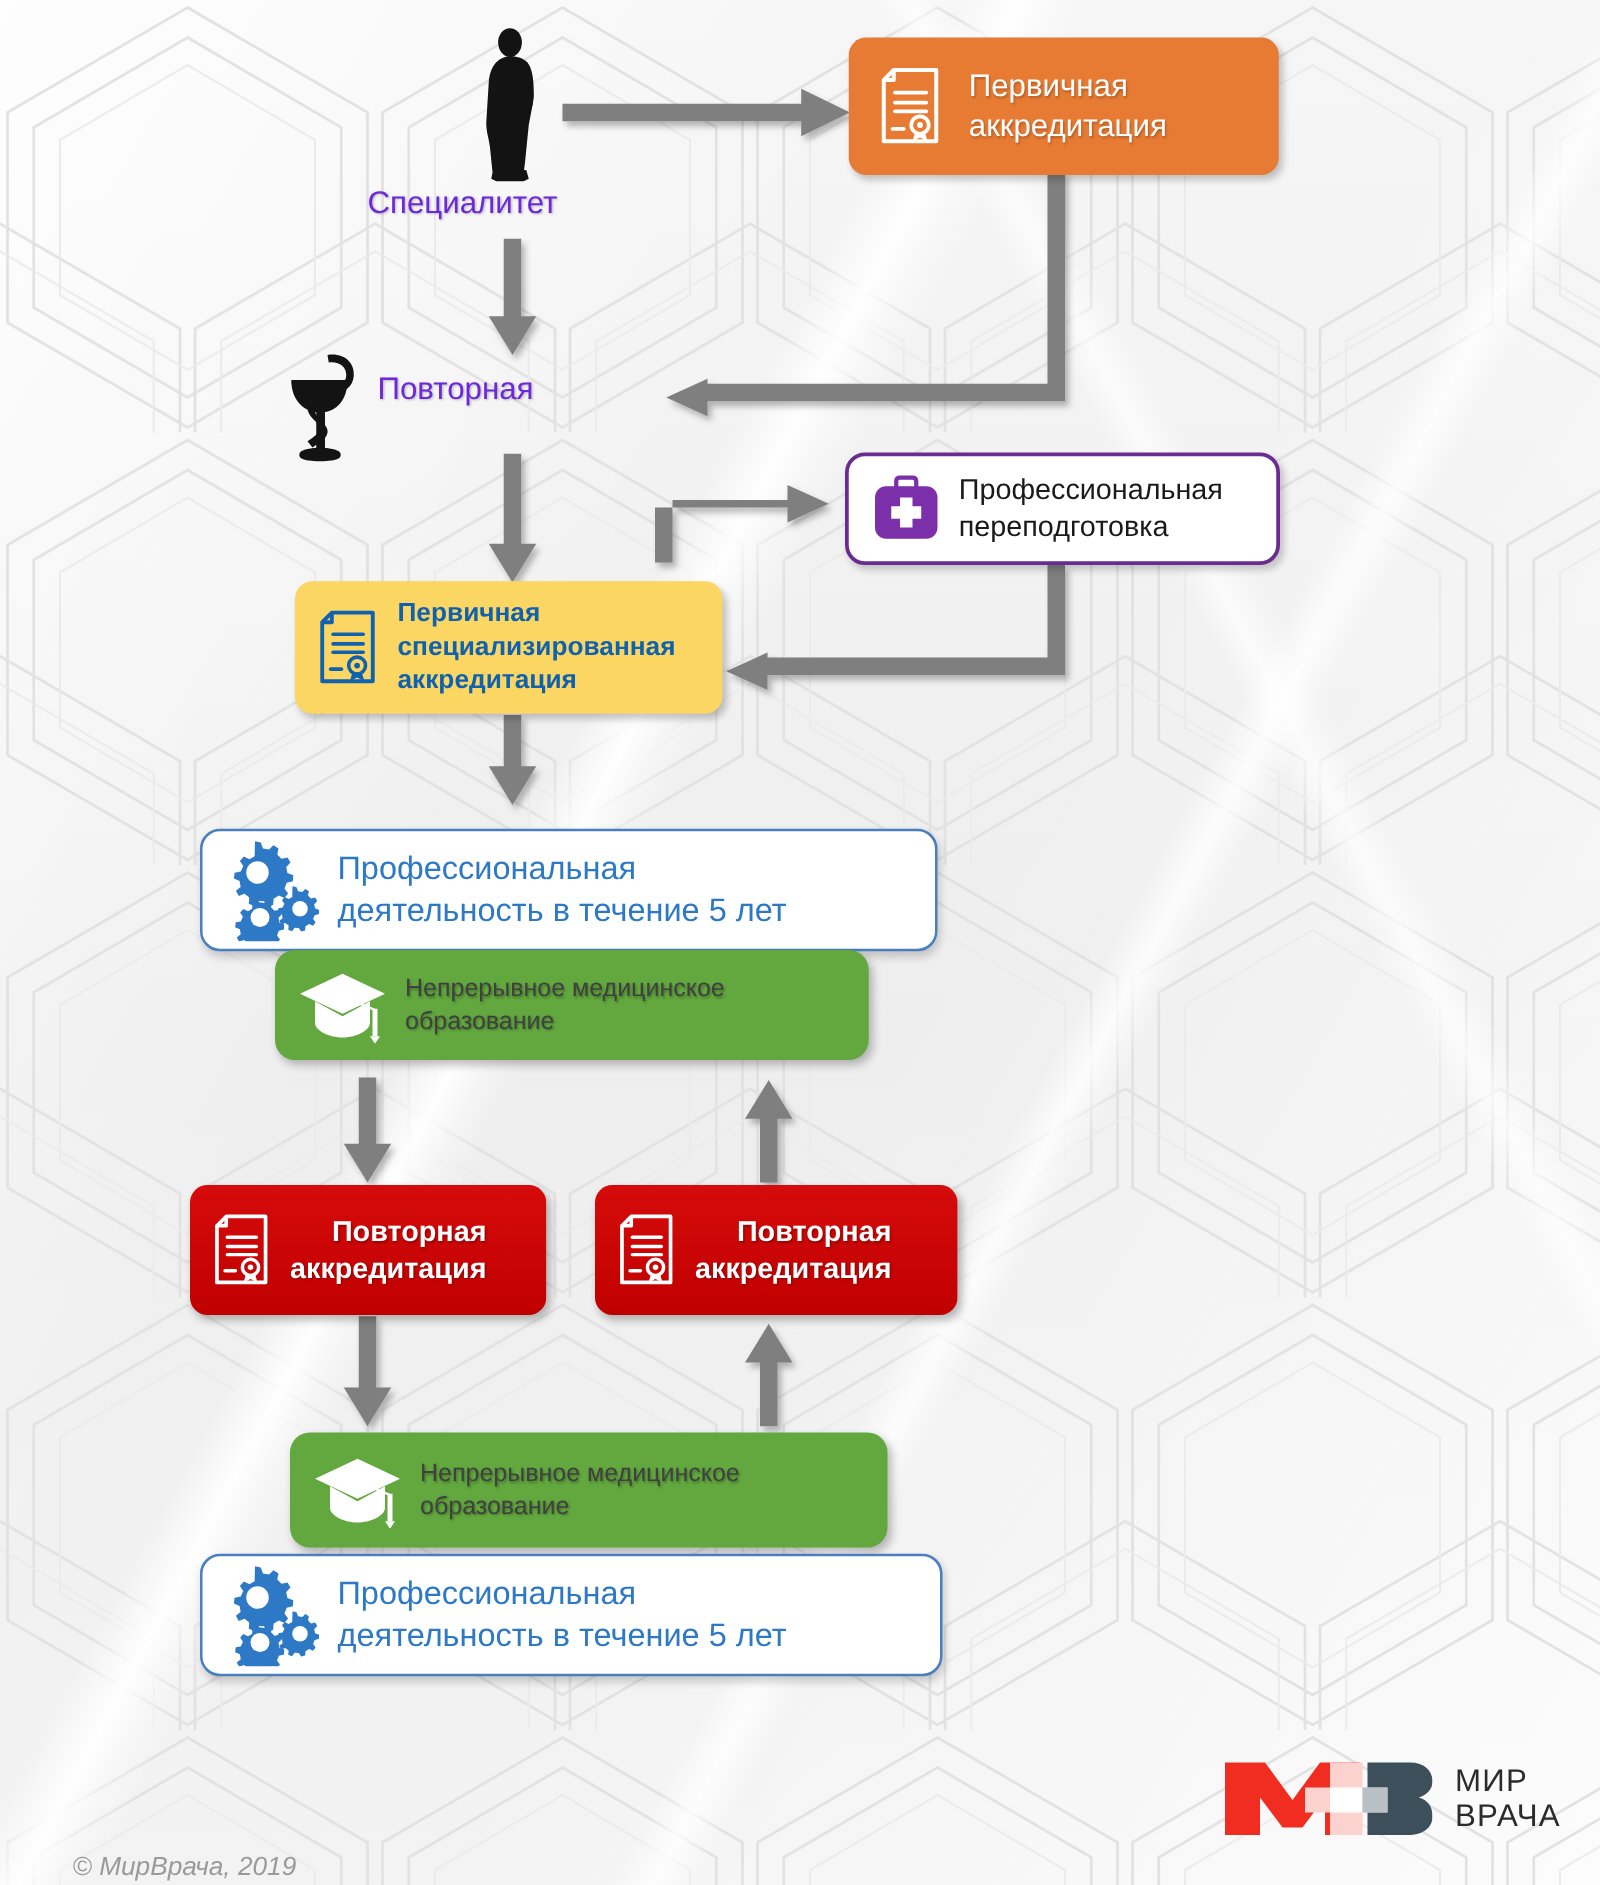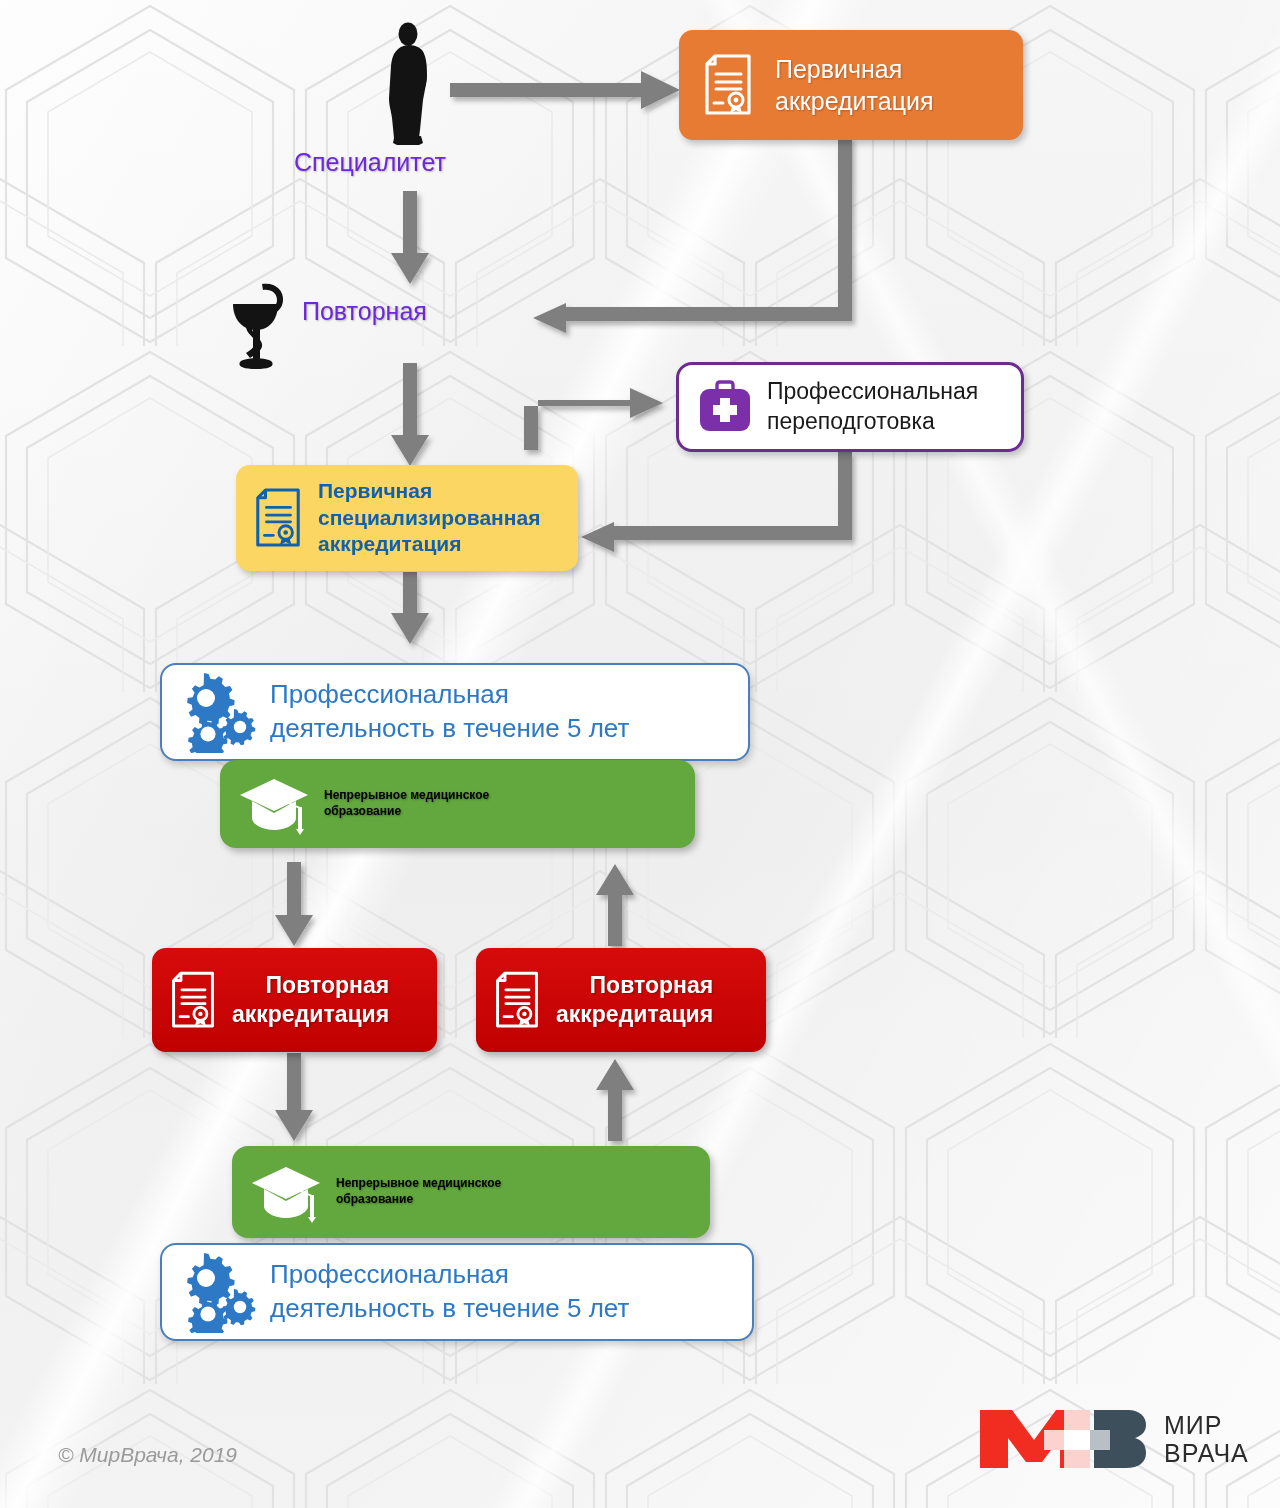--- a/index.html
+++ b/index.html
@@ -98,23 +98,23 @@
   }
 
   .node-green {
     background: #62A83E;
     box-shadow: 3px 4px 7px rgba(0,0,0,0.25);
     padding-left: 18px;
     gap: 14px;
     border-radius: 16px;
   }
   .node-green .label {
-    color: #000000;
-    font-size: 12px;
-    font-weight: bold;
+    color: #404040;
+    font-size: 20px;
+    font-weight: normal;
     line-height: 1.3;
     text-shadow: 1px 1px 2px rgba(0,0,0,0.3);
   }
 
   .node-red {
     background: #CC0000;
     background-image: linear-gradient(180deg, #d60b0b 0%, #c00000 100%);
     box-shadow: 3px 4px 7px rgba(0,0,0,0.28);
     padding-left: 16px;
     gap: 14px;
@@ -407,21 +407,21 @@
                  -.2 3.9-4.1 1.1-1.5 3.7 2.4 3.3-2.5 3.1-3.7-1.7-3.4 2.2-.3 4-3.8 1-2.3-3.4-4-.2
                  -2.4 3.3-3.7-1.5.4-4-3.2-2.5-3.8 1.4-1.9-3.4 3.2-2.6-.7-4-3.8-1.6.5-3.9 4-.7 1.7-3.7-2.2-3.4
                  2.6-2.9 3.7 1.8 3.4-2z"></path>
       </g>
       <circle cx="30" cy="63" r="7.6" fill="#ffffff"></circle>
     </svg>
     <div class="label">Профессиональная
 деятельность  в течение 5 лет</div>
   </div>
 
-  <div class="copyright" style="left:58px;top:1443px;">© МирВрача, 2019</div>
+  <div class="copyright" style="left:58px;top:1482px;">© МирВрача, 2019</div>
 
   <div class="logo" style="left:978px;top:1408px;">
     <svg width="168" height="62" viewBox="0 0 168 62">
       <path d="M2 2 L34 2 L56 32 L78 2 L110 2 L110 60 L82 60 L82 30 L64 54 L48 54 L30 30 L30 60 L2 60 Z" fill="#F02D20"></path>
       <path d="M116 2 L150 2 C162 2 168 9 168 17 C168 24 163 28 157 30 C164 32 168 37 168 45
                C168 54 161 60 148 60 L116 60 Z" fill="#3E4F5C"></path>
       <rect x="86" y="2" width="26" height="58" fill="#FBD2CE"></rect>
       <rect x="66" y="22" width="66" height="20" fill="#FBD2CE"></rect>
       <rect x="86" y="22" width="26" height="20" fill="#ffffff"></rect>
       <rect x="112" y="22" width="20" height="20" fill="#B9C0C5"></rect>

